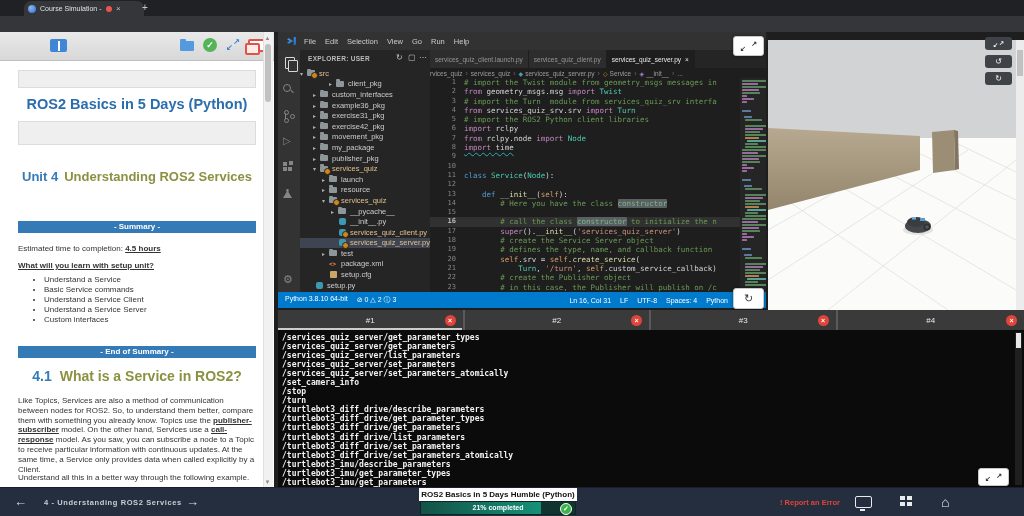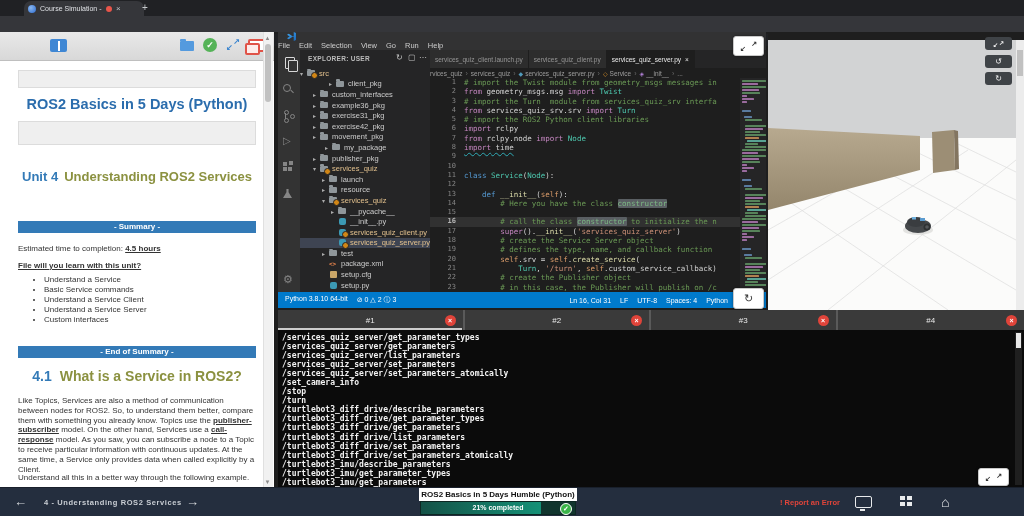--- a/index.html
+++ b/index.html
@@ -52,21 +52,21 @@
     text-align:center;line-height:12px;font-weight:bold;}
   .ntext{left:18px;width:238px;color:#333;font-size:8px;line-height:9.8px;}
   .nbold{font-weight:bold;text-decoration:underline;}
   #learn-list{margin:0;padding:0 0 0 26px;}
   #learn-list li{font-size:8px;color:#333;line-height:10px;}
   #sec41{left:18px;top:336px;width:238px;text-align:center;font-size:14px;font-weight:bold;}
   #sec41 .num{color:#337ab7;margin-right:8px;}
   #sec41 .ttl{color:#8b9140;}
   
   #vscode{left:278px;top:32px;width:488px;height:276px;background:#1e1e1e;}
-  #vs-title{left:0;top:0;width:488px;height:18px;background:#323233;display:flex;align-items:flex-start;flex-direction:column;}
+  #vs-title{left:0;top:0;width:488px;height:18px;background:#323233;display:flex;align-items:center;}
   #vs-logo{width:9px;height:9px;margin:0 8px 0 9px;background:linear-gradient(135deg,#44a8f0,#1866b8);
     clip-path:polygon(0 30%,20% 20%,75% 55%,75% 0,100% 12%,100% 88%,75% 100%,75% 45%,20% 80%,0 70%,30% 50%);}
   #menu-bar{display:flex;gap:9px;}
   .menu-item{font-size:7.5px;color:#cccccc;}
   #activity{left:0;top:18px;width:22px;height:242px;background:#333333;}
   .act{left:5px;width:12px;height:12px;color:#858585;}
   .act-files{border:1.2px solid #d8d8d8;border-radius:1px;width:8px;height:10px;position:relative;}
   .act-files:before{content:"";position:absolute;right:-4px;top:2px;width:8px;height:10px;border:1.2px solid #d8d8d8;background:#333;border-radius:1px;}
   .circ{border:1.4px solid #858585;border-radius:50%;}
   .act-search .circ{width:6px;height:6px;position:absolute;left:0;top:0;}
@@ -215,21 +215,21 @@
     <div class="abs" id="course-title">ROS2 Basics in 5 Days (Python)</div>
     <div class="abs band" style="top:89px;height:24px"></div>
 
     <div class="abs" id="unit-head">
       <span class="num">Unit 4</span><span class="ttl">Understanding ROS2 Services</span>
     </div>
     <div class="abs bluebar" style="top:189px">- Summary -</div>
     <div class="abs ntext" style="top:212px">
       <span>Estimated time to completion: </span><span class="nbold">4.5 hours</span>
     </div>
-    <div class="abs ntext nbold" style="top:229px">File will you learn with this unit?</div>
+    <div class="abs ntext nbold" style="top:229px">What will you learn with setup unit?</div>
     <div class="abs" style="left:18px;top:243px;width:238px">
       <ul id="learn-list">
           <li>Understand a Service</li>
           <li>Basic Service commands</li>
           <li>Understand a Service Client</li>
           <li>Understand a Service Server</li>
           <li>Custom interfaces</li>
         </ul>
     </div>
     <div class="abs bluebar" style="top:314px">- End of Summary -</div>
@@ -333,21 +333,21 @@
             </span>
             <span class="lbl">exercise42_pkg</span>
           </div>
           <div class="trow" style="padding-left: 13px;">
             <span class="chev">▸</span>
             <span class="iwrap">
               <span class="ic ic-folder"></span>
             </span>
             <span class="lbl">movement_pkg</span>
           </div>
-          <div class="trow" style="padding-left: 13px; margin-left: 12px;">
+          <div class="trow" style="padding-left: 13px;">
             <span class="chev">▸</span>
             <span class="iwrap">
               <span class="ic ic-folder"></span>
             </span>
             <span class="lbl">my_package</span>
           </div>
           <div class="trow" style="padding-left: 13px;">
             <span class="chev">▸</span>
             <span class="iwrap">
               <span class="ic ic-folder"></span>
@@ -428,21 +428,21 @@
             </span>
             <span class="lbl">package.xml</span>
           </div>
           <div class="trow" style="padding-left: 22px;">
             <span class="chev"></span>
             <span class="iwrap">
               <span class="ic ic-cfg"></span>
             </span>
             <span class="lbl">setup.cfg</span>
           </div>
-          <div class="trow" style="padding-left: 22px;">
+          <div class="trow" style="padding-left: 8px;">
             <span class="chev"></span>
             <span class="iwrap">
               <span class="ic ic-py"></span>
             </span>
             <span class="lbl">setup.py</span>
           </div>
         </div>
     </div>
 
     <div class="abs" id="etabs">

